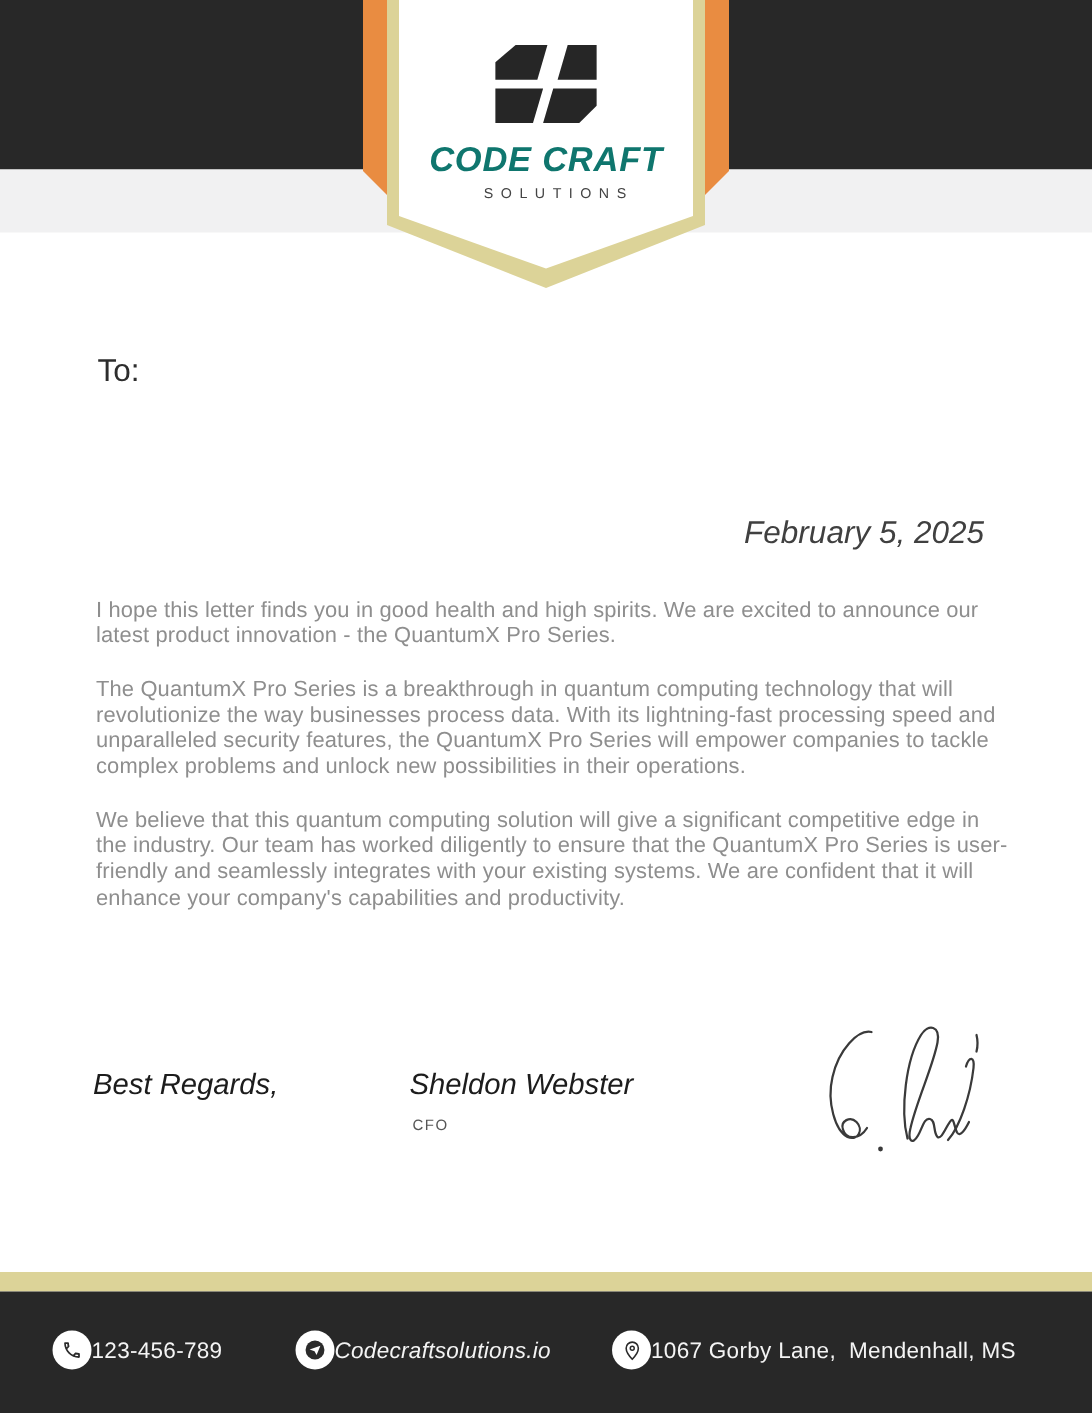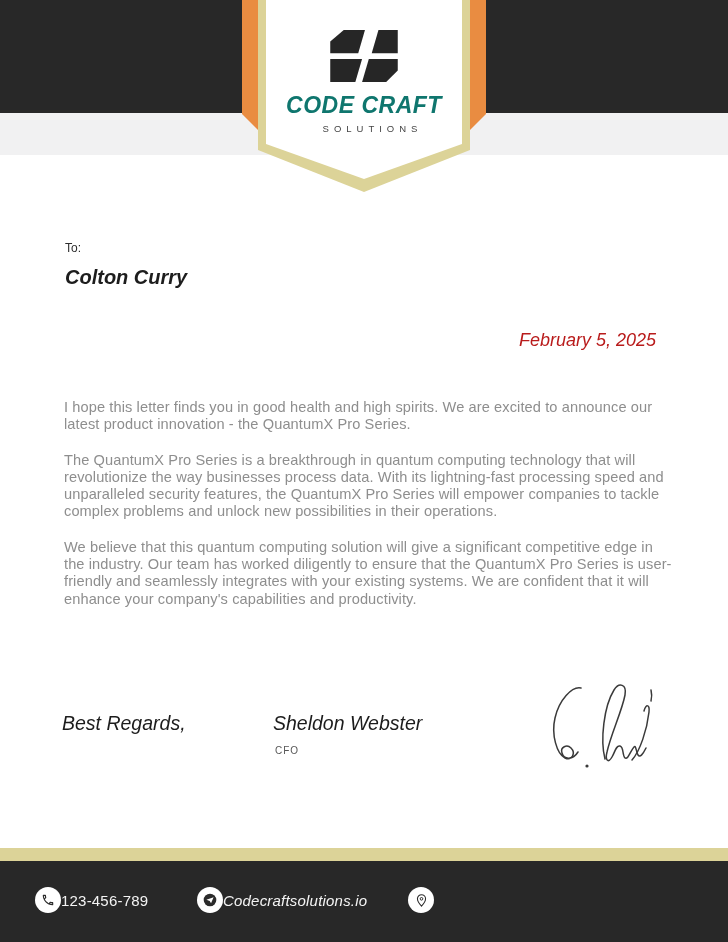--- a/index.html
+++ b/index.html
@@ -16,26 +16,26 @@
   .badge { position:absolute; top:0; left:242px; width:244px; height:196px; }
   .badge svg.shield { position:absolute; top:0; left:0; }
   .badge-content { position:absolute; top:0; left:16px; width:212px; text-align:center; }
   .logo-blocks { margin-top:30px; }
   .brand-name { margin-top:4px; font-size:23px; font-weight:bold; color:#0f766e;
     letter-spacing:0.5px;font-style:italic; }
   .brand-tagline { margin-top:4px; font-size:9.5px; color:#444444;
     letter-spacing:5px; padding-left:17px; }
   
   .recipient { position:absolute; top:238px; left:65px; }
-  .to-label { font-size:12px; color:#2d2d2d; line-height:20px; }
+  .to-label { font-size:21px; color:#2d2d2d; line-height:20px; }
   .recipient-name { font-size:20px; font-style:italic; font-weight:600;
     color:#1d1d1d; line-height:30px; margin-top:4px; }
   .recipient-address { font-size:16px; color:#2d2d2d; line-height:26px; margin-top:6px; }
-  .letter-date { position:absolute; top:330px; right:72px; font-size:18px;
-    font-style:italic; color:#b91c1c; }
+  .letter-date { position:absolute; top:344px; right:72px; font-size:21px;
+    font-style:italic; color:#404040; }
   
   .letter-paragraphs { position:absolute; top:399px; left:64px; width:608px;
     font-size:14.6px; line-height:17.3px; color:var(--body-gray,#8e8e8e);
     letter-spacing:0.1px; }
   .letter-paragraphs p { margin:0 0 18px 0; }
   
   .valediction { position:absolute; top:712px; left:62px; font-size:19.5px;
     font-style:italic; color:#1c1c1c; }
   .signer-name { position:absolute; top:712px; left:273px; font-size:19.5px;
     font-style:italic; color:#1c1c1c; }
@@ -77,21 +77,20 @@
           <path d="M43,30 L73,30 L73,42 L61,54 L36,54 Z"></path>
         </g>
       </svg>
       <div class="brand-name">CODE CRAFT</div>
       <div class="brand-tagline">SOLUTIONS</div>
     </div>
   </div>
 
   <div class="recipient">
     <div class="to-label">To:</div>
-    <div class="recipient-name">Colton Curry</div>
   </div>
 
   <div class="letter-date">February 5, 2025</div>
 
   <div class="letter-paragraphs">
     <p>I hope this letter finds you in good health and high spirits. We are excited to announce our latest product innovation - the QuantumX Pro Series.</p>
     <p>The QuantumX Pro Series is a breakthrough in quantum computing technology that will revolutionize the way businesses process data. With its lightning-fast processing speed and unparalleled security features, the QuantumX Pro Series will empower companies to tackle complex problems and unlock new possibilities in their operations.</p>
     <p>We believe that this quantum computing solution will give a significant competitive edge in the industry. Our team has worked diligently to ensure that the QuantumX Pro Series is user-friendly and seamlessly integrates with your existing systems. We are confident that it will enhance your company's capabilities and productivity.</p>
   </div>
 
@@ -132,16 +131,17 @@
       <span class="footer-label">Codecraftsolutions.io</span>
     </div>
 
     <div class="footer-item f3">
       <span class="icon-circle">
         <svg width="15" height="15" viewBox="0 0 24 24">
           <path d="M12,21 C12,21 5.5,14.2 5.5,9.3 C5.5,5.7 8.4,2.8 12,2.8 C15.6,2.8 18.5,5.7 18.5,9.3 C18.5,14.2 12,21 12,21 Z" fill="none" stroke="#2b2b2b" stroke-width="1.7"></path>
           <circle cx="12" cy="9.3" r="2.1" fill="none" stroke="#2b2b2b" stroke-width="1.6"></circle>
         </svg>
       </span>
+      <span class="footer-label">1067 Gorby Lane,  Mendenhall, MS</span>
     </div>
 
   </div>
 </div>
 
 </body></html>

